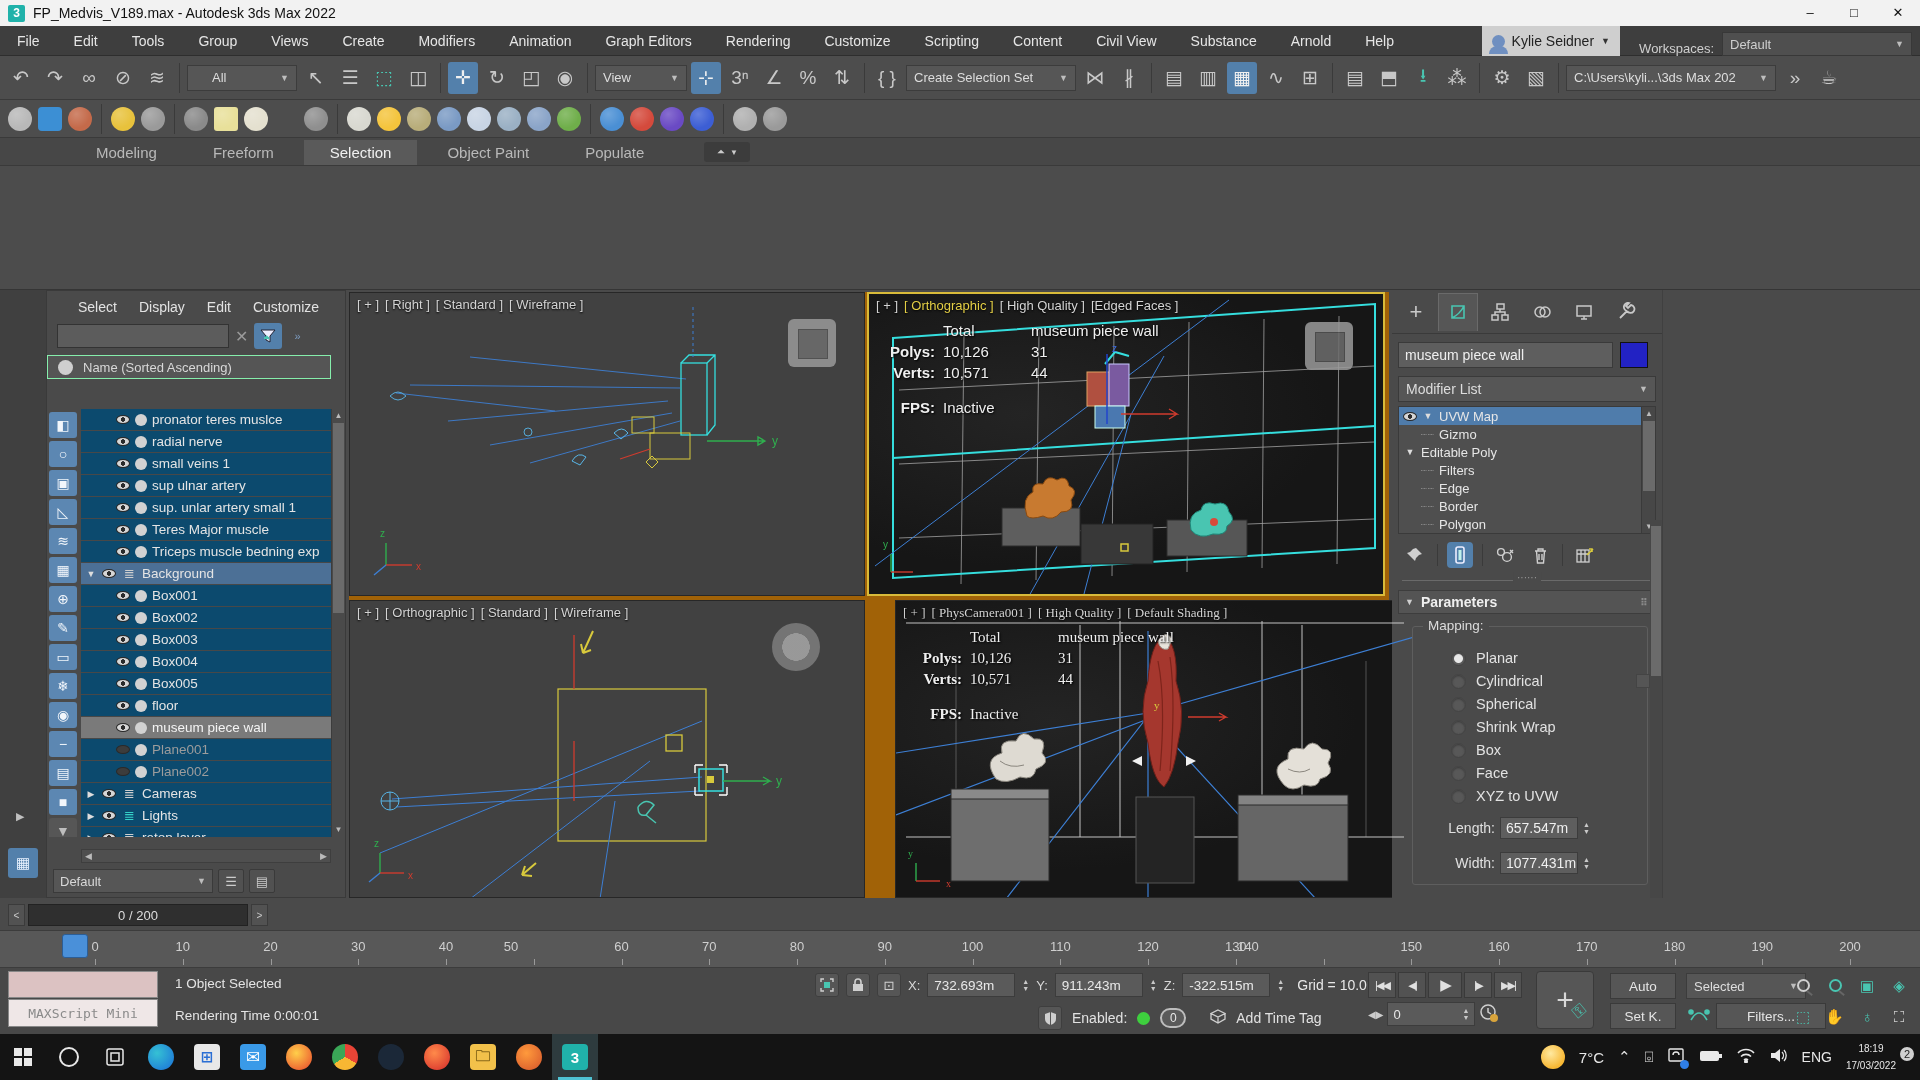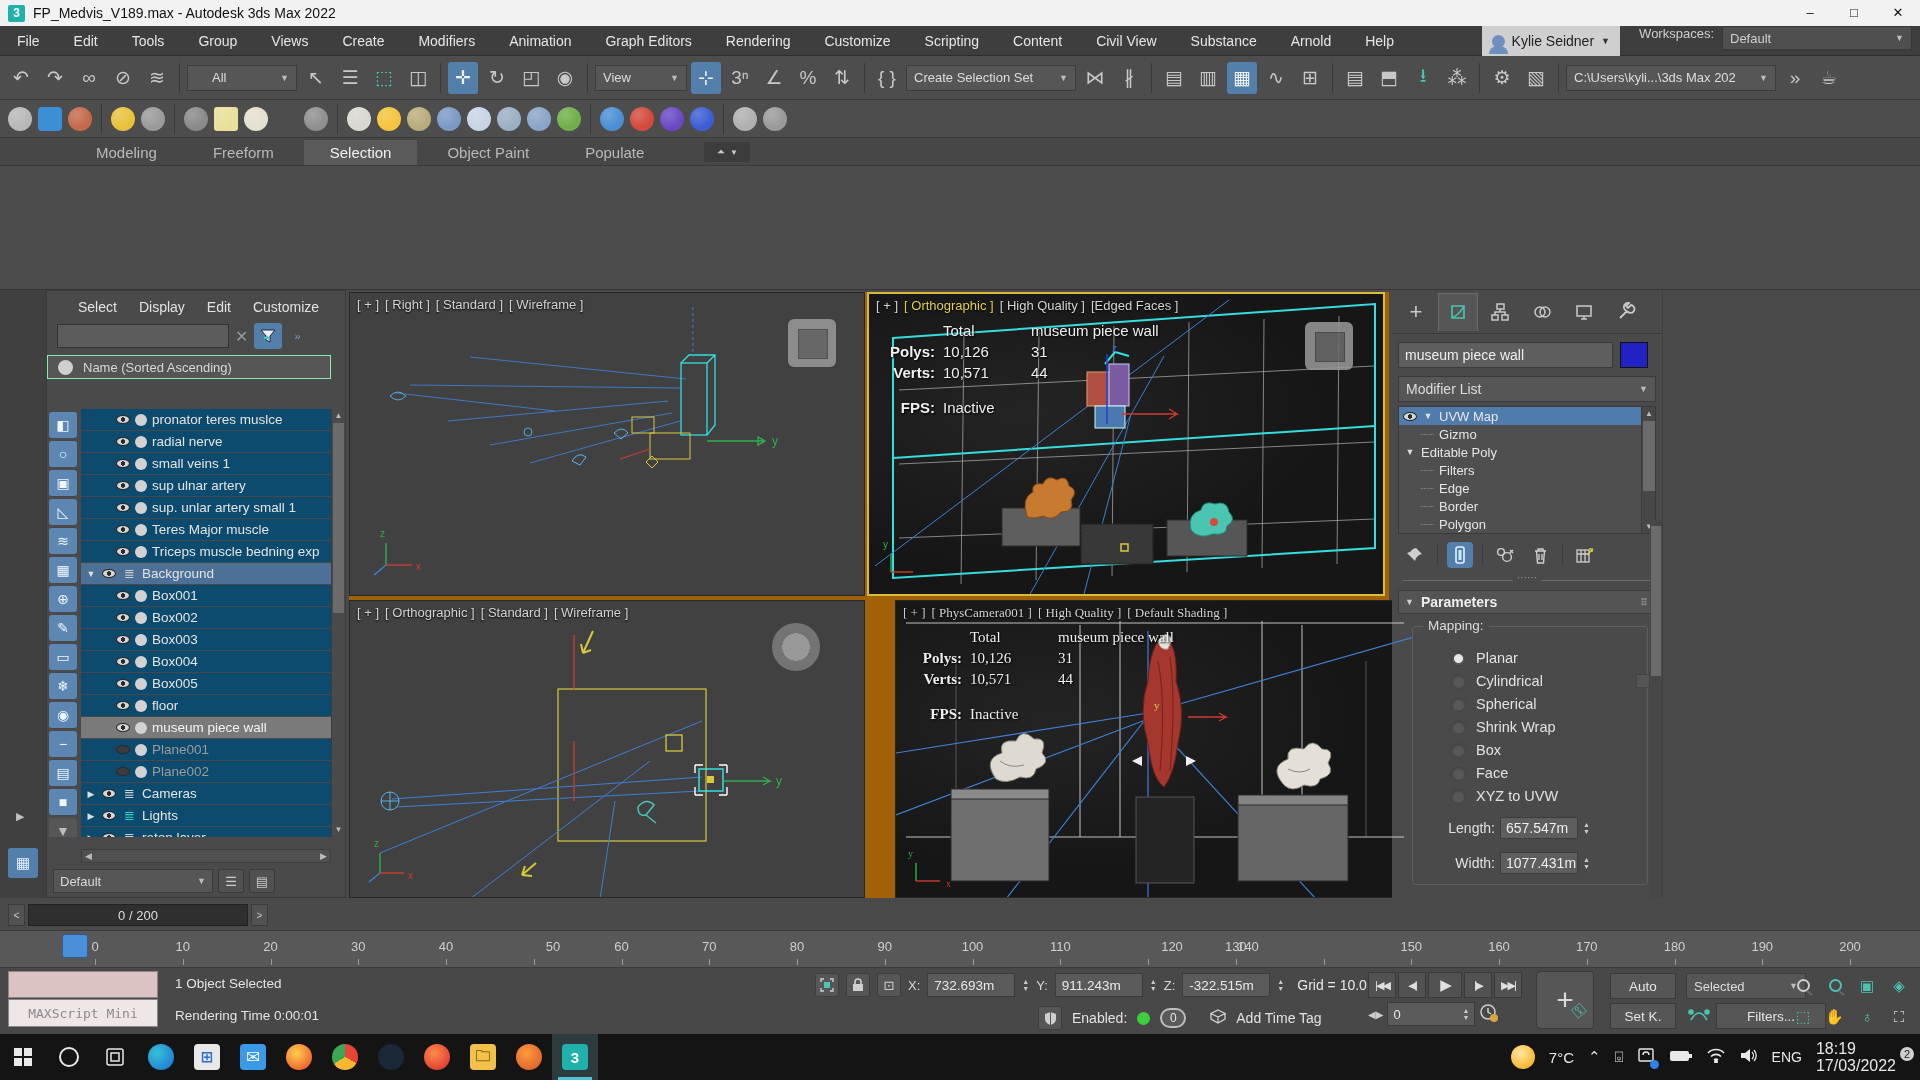--- a/index.html
+++ b/index.html
@@ -11,21 +11,21 @@
   #titlebar{left:0;top:0;width:1920px;height:26px;background:#f2f2f2;color:#111;display:flex;align-items:center;}
   #titlebar .appico{width:17px;height:17px;margin:0 8px 0 8px;background:#20b2aa;color:#fff;font-weight:bold;
     font-size:12px;text-align:center;line-height:17px;border-radius:2px;}
   #winbtns{position:absolute;right:0;top:0;height:26px;display:flex;}
   #winbtns span{width:44px;text-align:center;line-height:26px;font-size:13px;color:#111;}
   #menubar{left:0;top:26px;width:1920px;height:30px;background:#3e3e3e;display:flex;align-items:center;border-bottom:1px solid #2e2e2e;}
   #menubar .mi{padding:0 17px;color:#e6e6e6;font-size:14px;line-height:30px;}
   #acct{position:absolute;right:300px;top:26px;height:30px;background:#cfcfcf;color:#222;display:flex;align-items:center;padding:0 10px;gap:7px;}
   #acct .uico{width:13px;height:13px;border-radius:50%;background:#6f8fc0;position:relative;}
   #acct .uico:after{content:"";position:absolute;left:-3px;top:11px;width:19px;height:8px;border-radius:8px 8px 0 0;background:#6f8fc0;}
-  #wsp{position:absolute;right:8px;top:26px;height:30px;display:flex;align-items:flex-start;gap:8px;color:#cfcfcf;}
+  #wsp{position:absolute;right:8px;top:26px;height:30px;display:flex;align-items:flex-end;gap:8px;color:#cfcfcf;}
   #wsp .dd{width:190px;height:24px;background:#4f4f4f;border:1px solid #383838;display:flex;align-items:center;justify-content:space-between;padding:0 7px;}
   .carat{font-size:9px;color:#bdbdbd;}
   
   #tb1{left:0;top:56px;width:1920px;height:44px;background:#4d4d4d;border-bottom:1px solid #3a3a3a;display:flex;align-items:center;gap:4px;padding:0 6px;}
   #tb2{left:0;top:100px;width:1920px;height:38px;background:#4d4d4d;border-bottom:1px solid #3a3a3a;display:flex;align-items:center;gap:6px;padding:0 8px;}
   .tbi{min-width:30px;height:32px;display:flex;align-items:center;justify-content:center;font-size:19px;color:#c8c8c8;border-radius:3px;}
   .tbi.on{background:#5380ab;color:#f0f0f0;}
   .tbi.teal{color:#49c5b1;}
   .tbsep{width:1px;height:30px;background:#3a3a3a;margin:0 3px;}
   .tbdd{height:26px;background:#565656;border:1px solid #3c3c3c;display:flex;align-items:center;justify-content:space-between;padding:0 7px;color:#ddd;}
@@ -176,21 +176,21 @@
   
   #taskbar{left:0;top:1034px;width:1920px;height:46px;background:#141414;display:flex;align-items:center;}
   #startbtn{width:46px;height:46px;display:flex;align-items:center;justify-content:center;}
   .winlogo{display:grid;grid-template-columns:8px 8px;grid-auto-rows:8px;gap:2px;}
   .winlogo i{background:#e8e8e8;}
   #tsearch{width:340px;height:34px;background:#f4f4f4;border:1px solid #888;display:flex;align-items:center;gap:8px;padding:0 10px;color:#555;font-size:14px;margin-left:4px;}
   .tbApp{width:46px;height:46px;display:flex;align-items:center;justify-content:center;position:relative;}
   .tbApp.active{background:#2e3b3e;}
   .tbApp.active:after{content:"";position:absolute;left:6px;bottom:0;right:6px;height:3px;background:#4fc3d4;}
   #tray{margin-left:auto;display:flex;align-items:center;gap:14px;padding-right:10px;color:#e8e8e8;font-size:14px;}
-  #clockblk{text-align:left;font-size:16px;line-height:17px;}
+  #clockblk{text-align:center;font-size:10px;line-height:17px;}
   #chatico{position:relative;width:26px;height:22px;background:#e8e8e8;clip-path:polygon(0 0,100% 0,100% 72%,38% 72%,18% 100%,18% 72%,0 72%);}
   #chatbadge{position:absolute;right:-6px;bottom:-6px;width:18px;height:18px;border-radius:50%;background:#cfcfcf;color:#222;font-size:11px;display:flex;align-items:center;justify-content:center;border:2px solid #141414;}
   .trayglyph{font-size:15px;color:#e8e8e8;}
   #sun{width:24px;height:24px;border-radius:50%;background:radial-gradient(circle at 40% 35%,#ffe9a0,#f7b733 70%);}
   .lens{width:13px;height:13px;border:2px solid #666;border-radius:50%;position:relative;}
   .lens:after{content:"";position:absolute;right:-5px;bottom:-4px;width:7px;height:2px;background:#666;transform:rotate(40deg);}
 </style>
 </head>
 <body>
 
@@ -927,35 +927,35 @@
   <span class="tick" style="left: 95px;">0</span>
       <span class="tm" style="left: 95px;"></span>
       <span class="tick" style="left: 182.75px;">10</span>
       <span class="tm" style="left: 182.75px;"></span>
       <span class="tick" style="left: 270.5px;">20</span>
       <span class="tm" style="left: 270.5px;"></span>
       <span class="tick" style="left: 358.25px;">30</span>
       <span class="tm" style="left: 358.25px;"></span>
       <span class="tick" style="left: 446px;">40</span>
       <span class="tm" style="left: 446px;"></span>
-      <span class="tick" style="left: 553px;">50</span>
+      <span class="tick" style="left: 511px;">50</span>
       <span class="tm" style="left: 533.75px;"></span>
       <span class="tick" style="left: 621.5px;">60</span>
       <span class="tm" style="left: 621.5px;"></span>
       <span class="tick" style="left: 709.25px;">70</span>
       <span class="tm" style="left: 709.25px;"></span>
       <span class="tick" style="left: 797px;">80</span>
       <span class="tm" style="left: 797px;"></span>
       <span class="tick" style="left: 884.75px;">90</span>
       <span class="tm" style="left: 884.75px;"></span>
       <span class="tick" style="left: 972.5px;">100</span>
       <span class="tm" style="left: 972.5px;"></span>
       <span class="tick" style="left: 1060.25px;">110</span>
       <span class="tm" style="left: 1060.25px;"></span>
-      <span class="tick" style="left: 1148px; margin-left: 24px;">120</span>
+      <span class="tick" style="left: 1148px;">120</span>
       <span class="tm" style="left: 1148px;"></span>
       <span class="tick" style="left: 1235.75px;">130</span>
       <span class="tm" style="left: 1235.75px;"></span>
       <span class="tick" style="left: 1248px;">140</span>
       <span class="tm" style="left: 1323.5px;"></span>
       <span class="tick" style="left: 1411.25px;">150</span>
       <span class="tm" style="left: 1411.25px;"></span>
       <span class="tick" style="left: 1499px;">160</span>
       <span class="tm" style="left: 1499px;"></span>
       <span class="tick" style="left: 1586.75px;">170</span>

